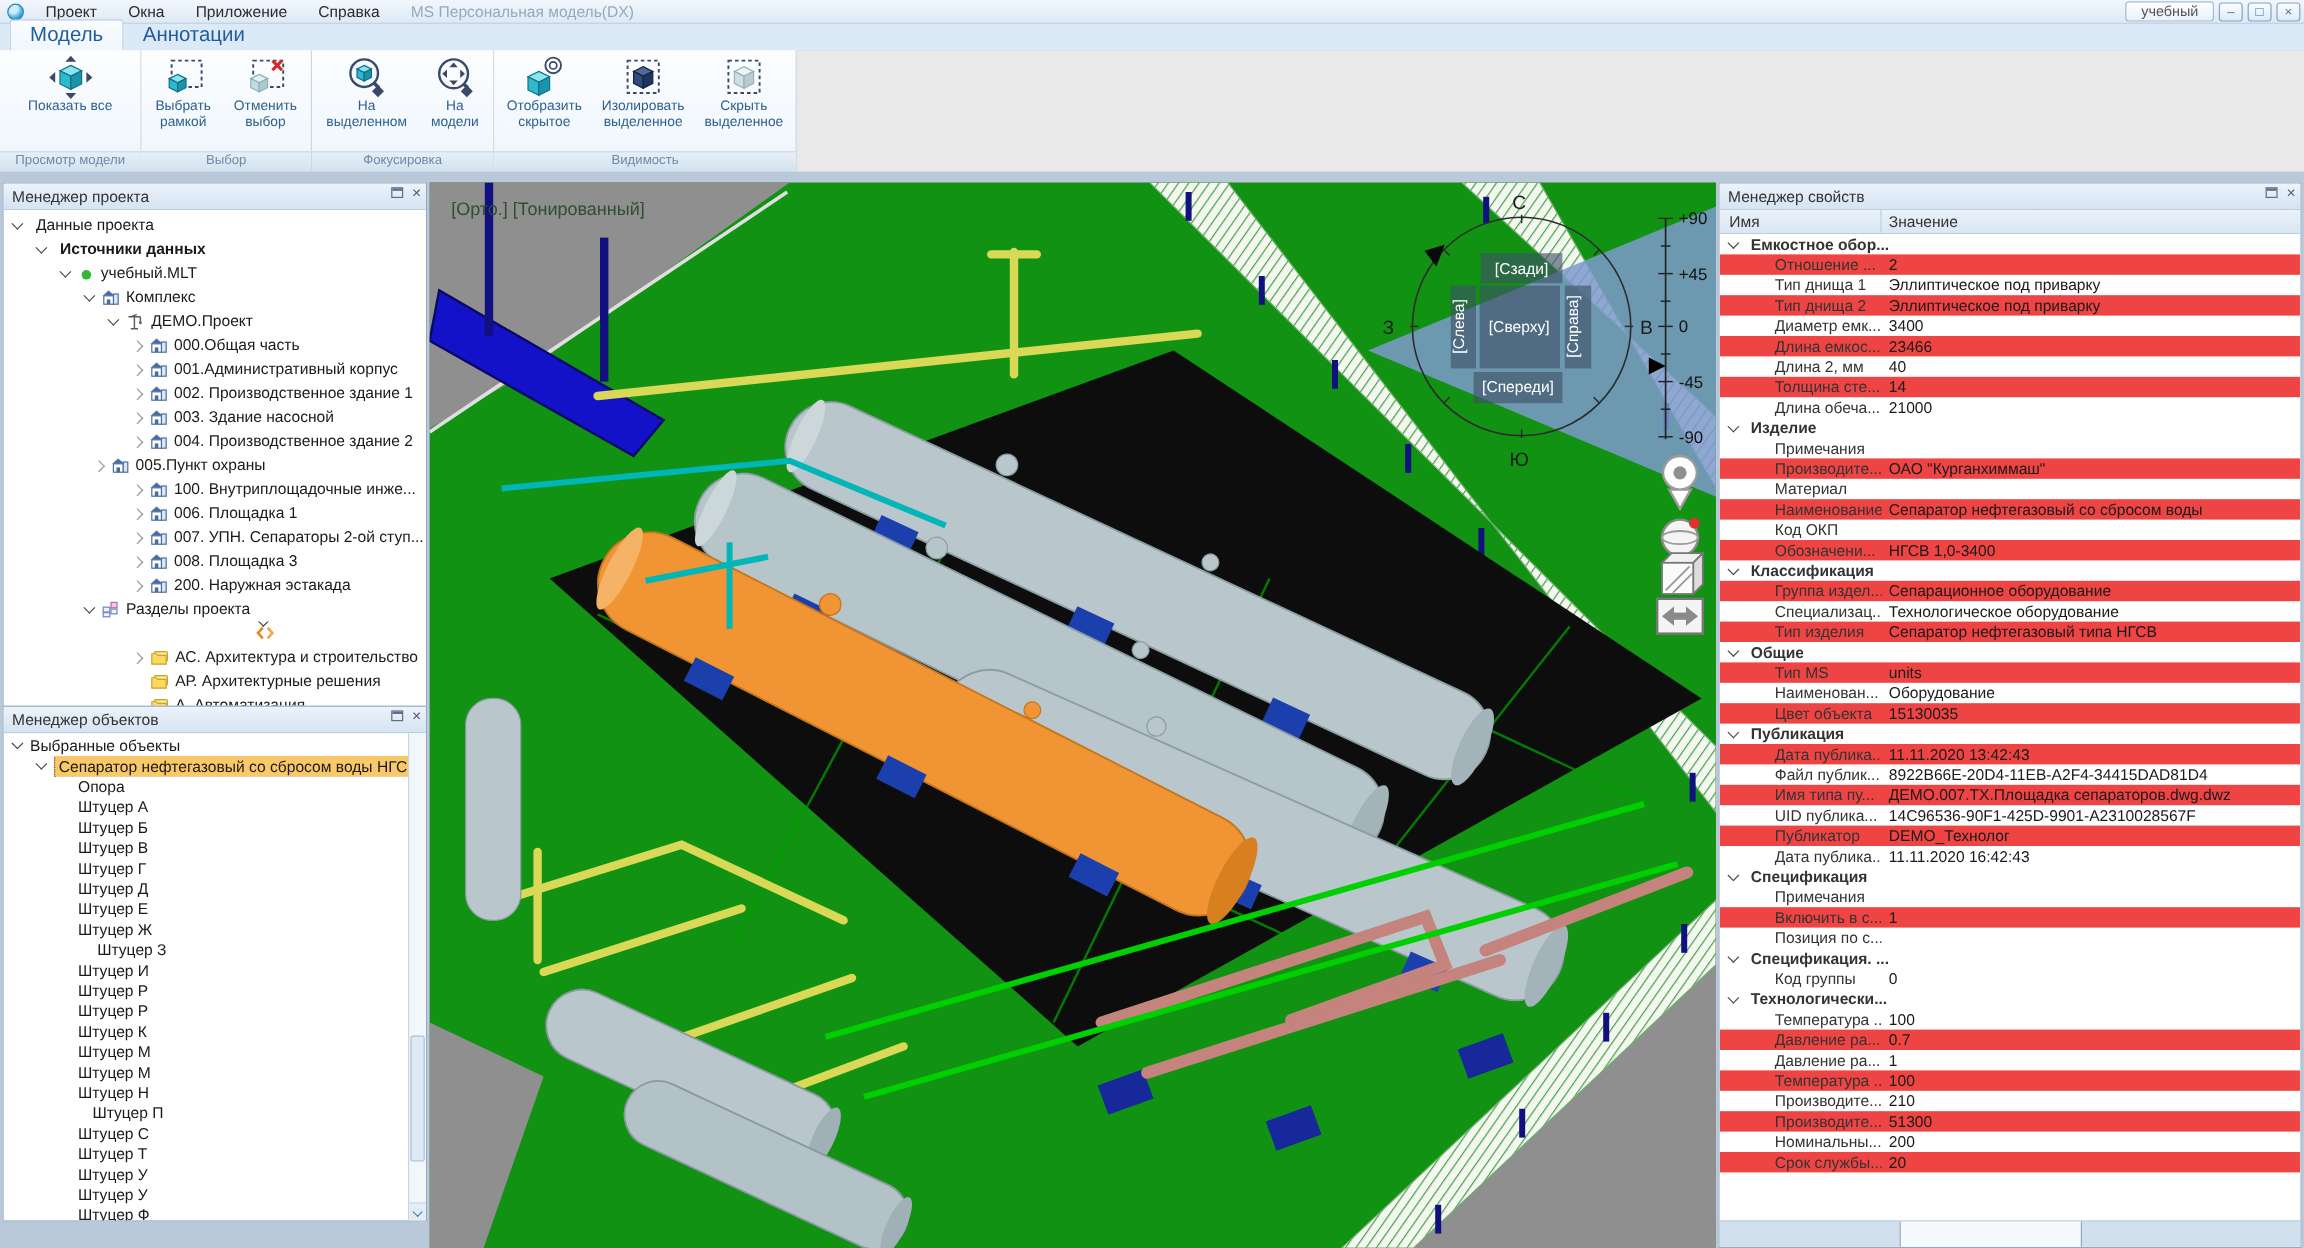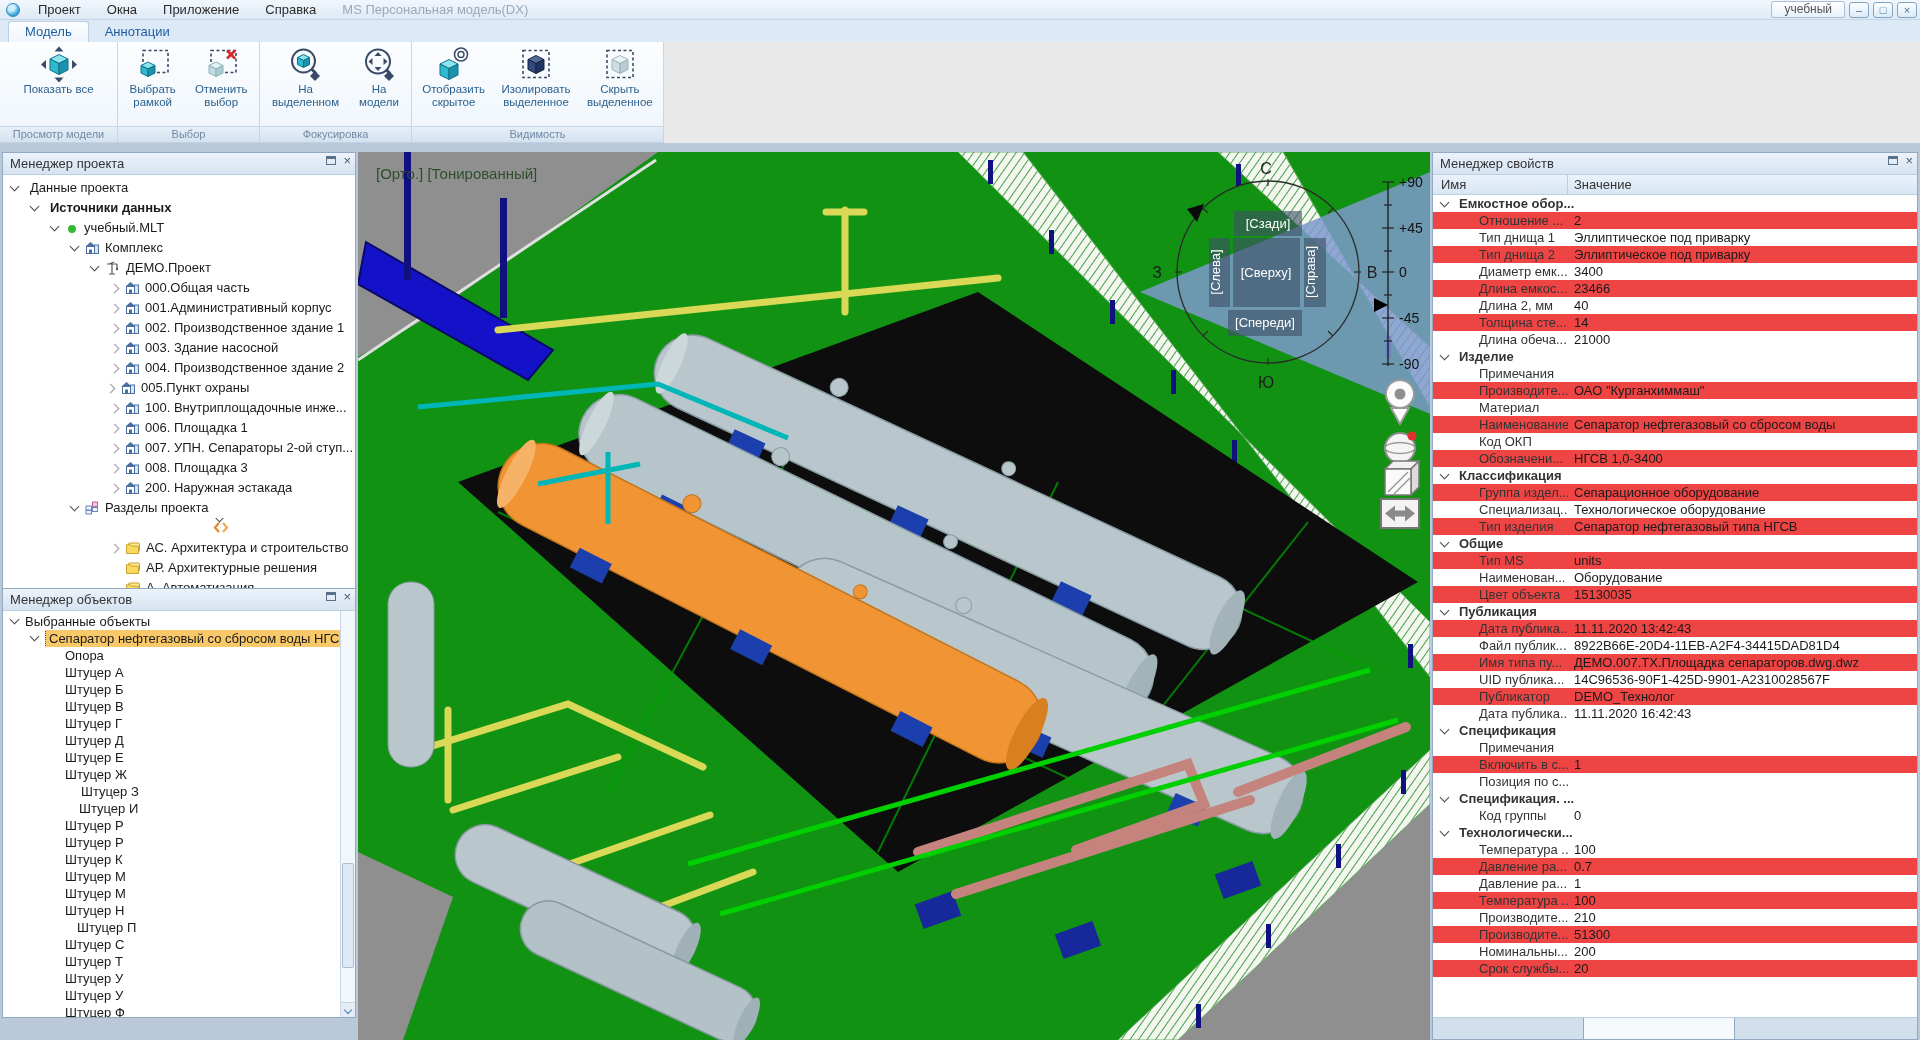--- a/index.html
+++ b/index.html
@@ -19,21 +19,21 @@
   #doctitle { color:#9aa8b8; margin-left:26px; }
   #tb-right { position:absolute; right:3px; top:1px; display:flex; gap:4px; align-items:center; }
   #profile-btn { height:17px; line-height:15px; padding:0 12px; border:1px solid #a8bdd2;
     border-radius:3px; background:linear-gradient(#ffffff,#e8f1fa); color:#555; font-size:12px; }
   .winbtn { width:20px; height:16px; line-height:14px; text-align:center; border:1px solid #86a4c4;
     border-radius:3px; background:linear-gradient(#fbfdff,#dcebf8); color:#4a6f9a; font-size:11px; }
 
   
   #ribbontabs { position:absolute; left:0; top:20px; width:1920px; height:22px;
     background:#dce9f6; display:flex; align-items:flex-end; padding-left:8px; }
-  .rtab { padding:2px 16px 3px; color:#1f5c9e; font-size:13px; }
+  .rtab { padding:2px 16px 3px; color:#1f5c9e; font-size:17px; }
   .rtab.active { background:linear-gradient(#fbfdff,#eff6fd); border:1px solid #bccfe0;
     border-bottom:none; border-radius:3px 3px 0 0; }
 
   
   #ribbon { position:absolute; left:0; top:42px; width:1920px; height:101px;
     background:#e9e9e9; }
   #ribbon-groups { position:absolute; left:0; top:0; height:101px; display:flex;
     background:linear-gradient(#fcfeff,#edf4fb); border-bottom:1px solid #c3d2e1; }
   .rgroup { display:flex; flex-direction:column; border-right:1px solid #c9d7e5;
     background:linear-gradient(#fcfeff,#eef5fc); }
@@ -366,21 +366,21 @@
         <span class="ticon">
           <svg width="15" height="14" viewBox="0 0 15 14">
             <rect x="9.5" y="4" width="4" height="8.5" fill="#dce6f2" stroke="#4a6f9f"></rect>
             <polygon points="0.5,5.5 5.5,1 10.5,5.5" fill="#4a6f9f"></polygon>
             <rect x="1.5" y="5.5" width="8" height="7" fill="#fff" stroke="#4a6f9f"></rect>
             <rect x="4" y="8.5" width="3" height="4" fill="#4a6f9f"></rect>
           </svg>
         </span>
         <span class="tlabel">004. Производственное здание 2</span>
       </div>
-      <div class="trow" style="padding-left: 104px;">
+      <div class="trow" style="padding-left: 76px;">
         <span class="chev col"></span>
         <span class="ticon">
           <svg width="15" height="14" viewBox="0 0 15 14">
             <rect x="9.5" y="4" width="4" height="8.5" fill="#dce6f2" stroke="#4a6f9f"></rect>
             <polygon points="0.5,5.5 5.5,1 10.5,5.5" fill="#4a6f9f"></polygon>
             <rect x="1.5" y="5.5" width="8" height="7" fill="#fff" stroke="#4a6f9f"></rect>
             <rect x="4" y="8.5" width="3" height="4" fill="#4a6f9f"></rect>
           </svg>
         </span>
         <span class="tlabel">005.Пункт охраны</span>
@@ -546,21 +546,21 @@
         <span class="tlabel">Штуцер Е</span>
       </div>
       <div class="trow orow" style="padding-left: 48px;">
         <span class="chev none"></span>
         <span class="tlabel">Штуцер Ж</span>
       </div>
       <div class="trow orow" style="padding-left: 48px; margin-left: 16px;">
         <span class="chev none"></span>
         <span class="tlabel">Штуцер З</span>
       </div>
-      <div class="trow orow" style="padding-left: 48px; margin-left: 14px;">
+      <div class="trow orow" style="padding-left: 48px;">
         <span class="chev none"></span>
         <span class="tlabel">Штуцер И</span>
       </div>
       <div class="trow orow" style="padding-left: 48px;">
         <span class="chev none"></span>
         <span class="tlabel">Штуцер Р</span>
       </div>
       <div class="trow orow" style="padding-left: 48px;">
         <span class="chev none"></span>
         <span class="tlabel">Штуцер Р</span>

